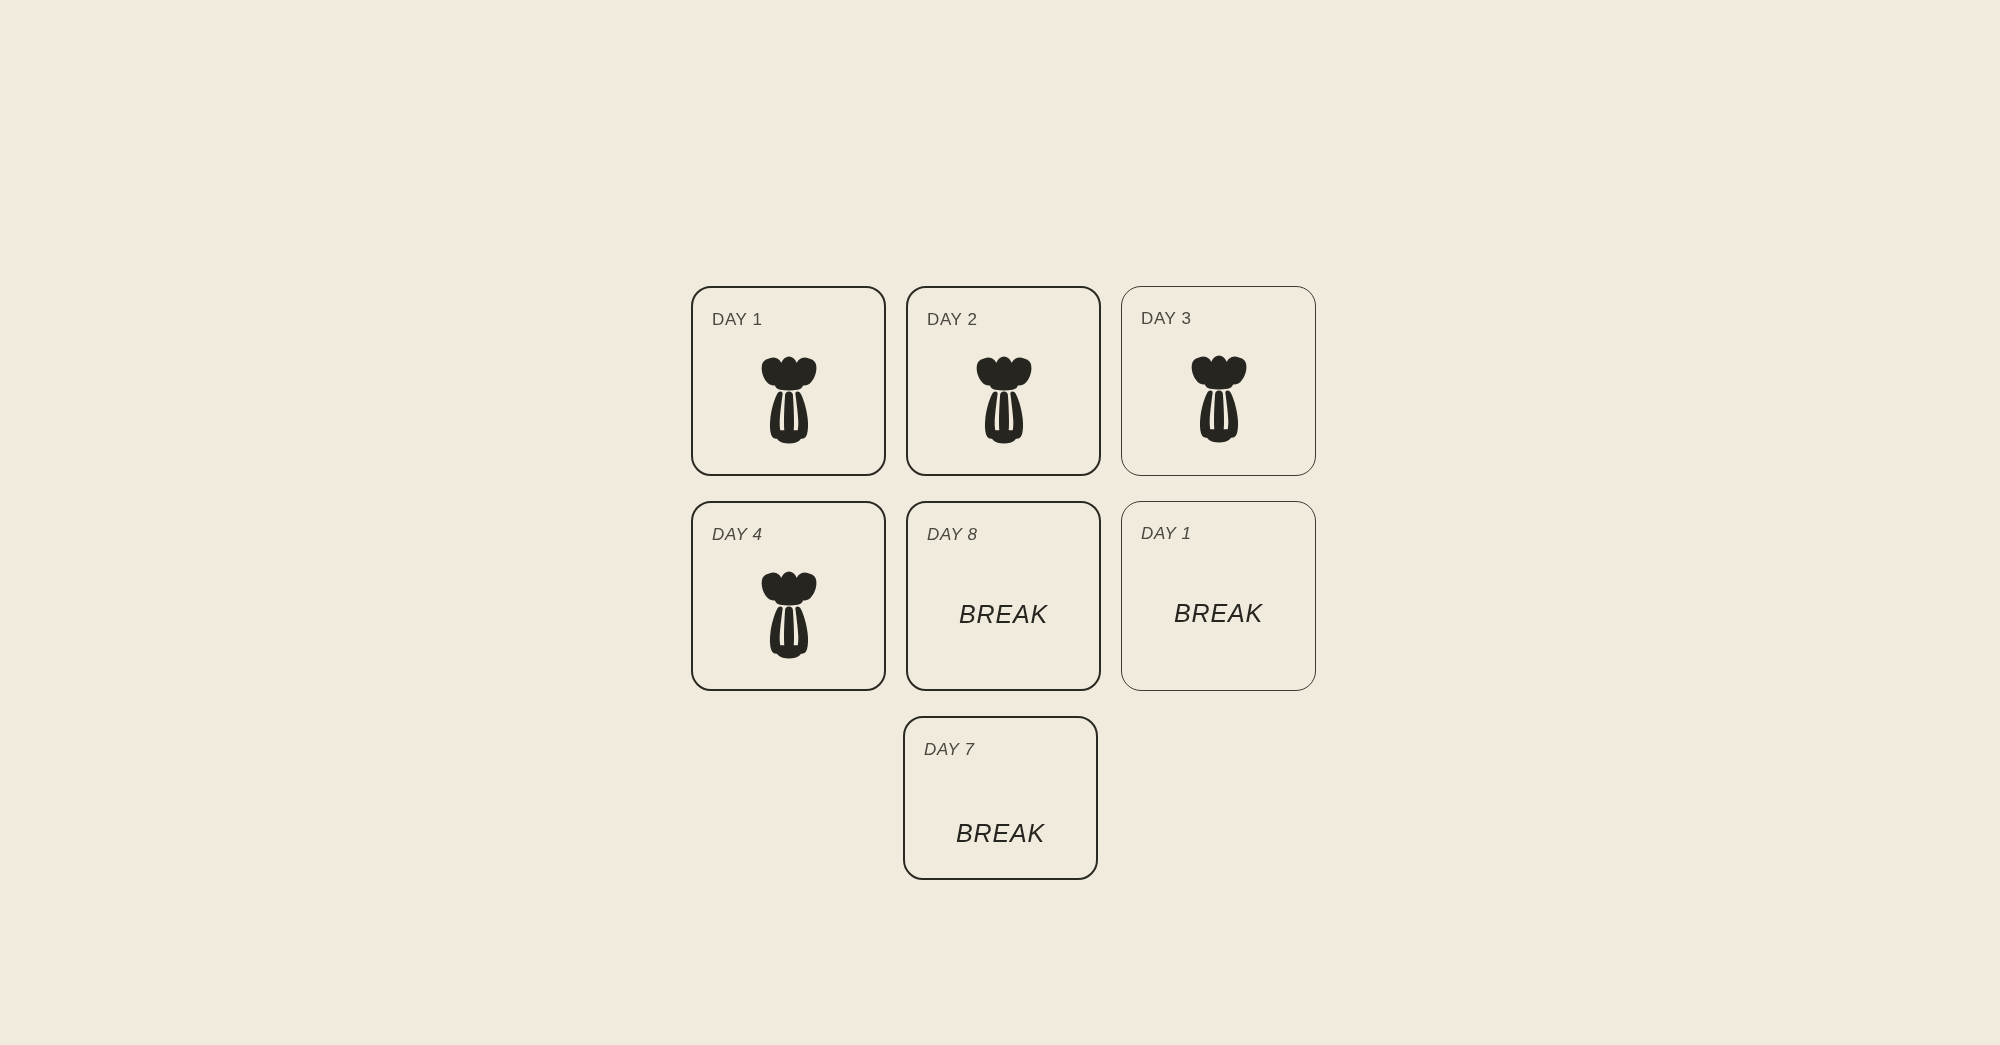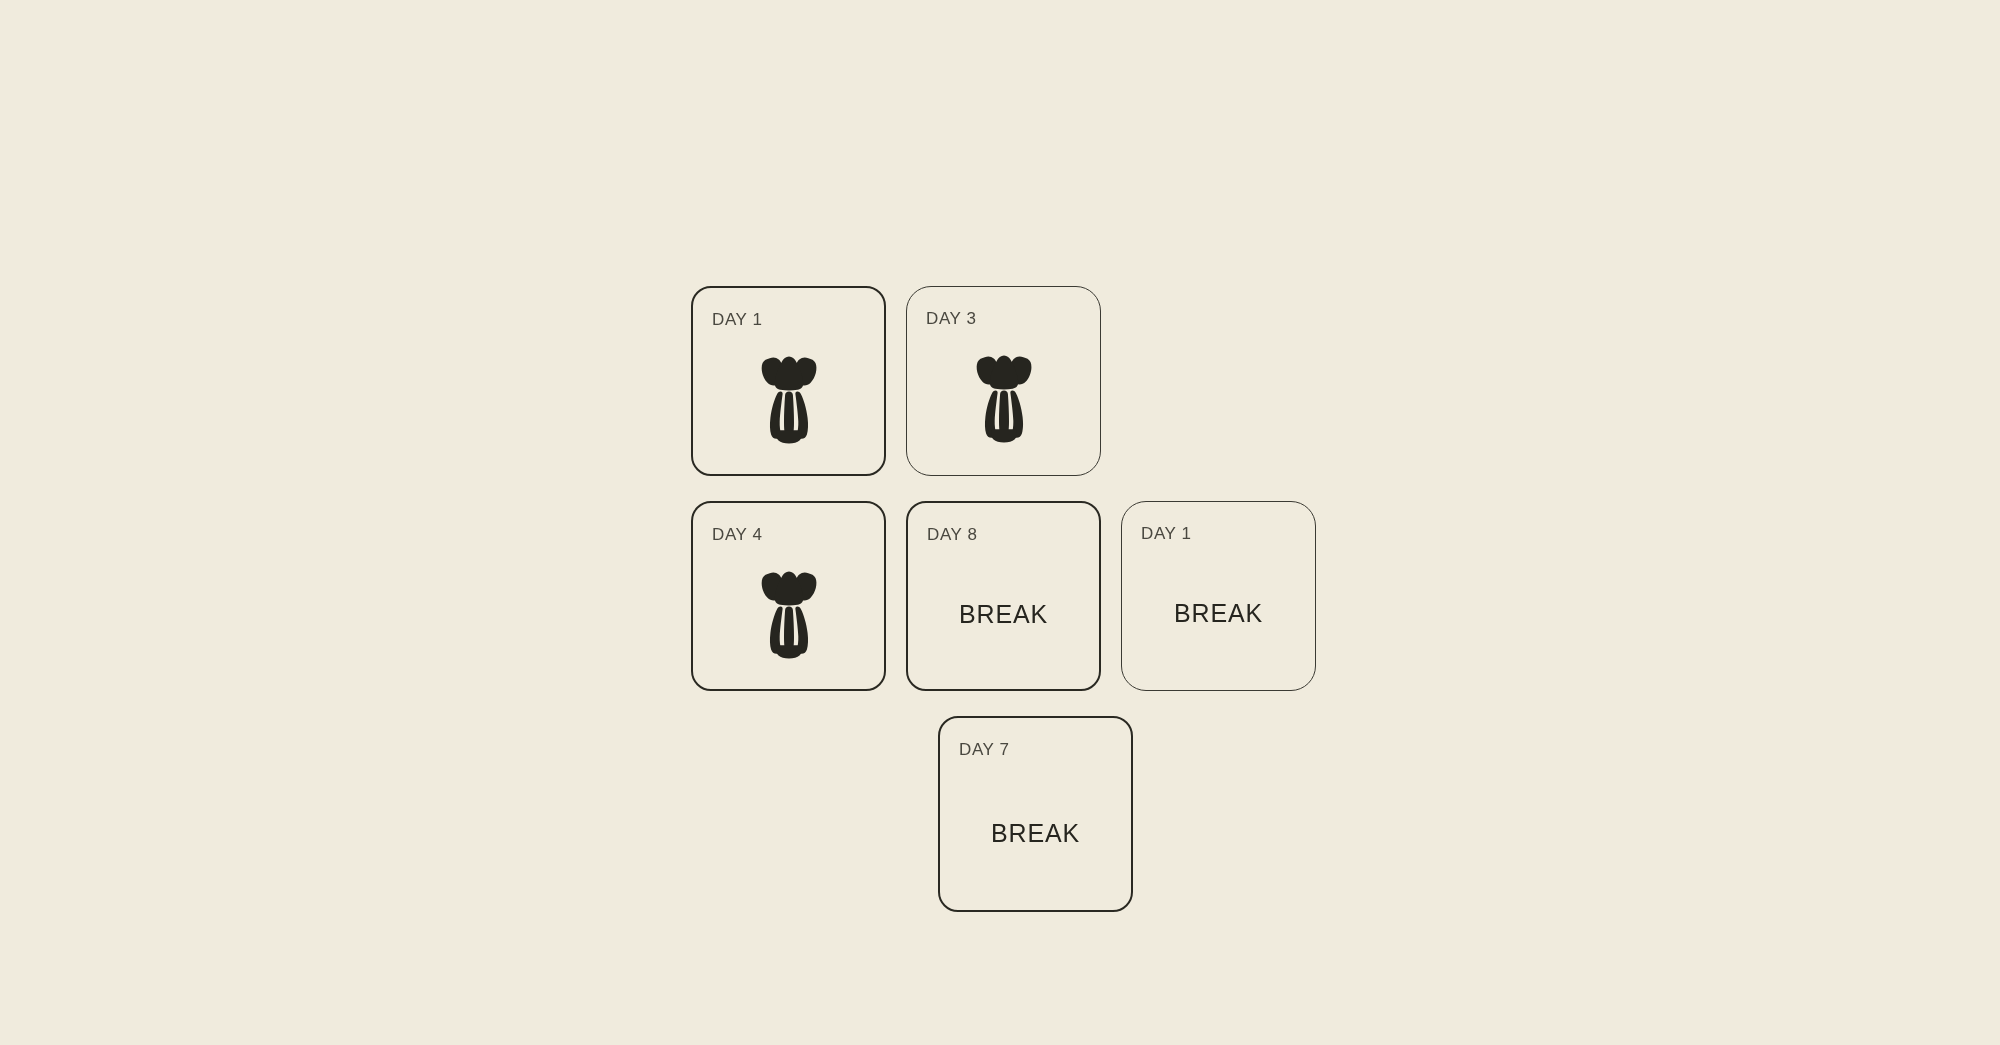--- a/index.html
+++ b/index.html
@@ -47,41 +47,39 @@
     position:absolute;
     left:691px;
     top:286px;
     width:625px;
   }
 
   .row{
     display:flex;
     gap:20px;
   }
-  .row + .row{ margin-top:25px; }
+  .row + .row{ margin-top:25px;font-style:italic; }
   .row-3{ padding-left:212px; }
 
   .card{
     position:relative;
     width:195px;
     height:190px;
     border:2px solid var(--border);
     border-radius:20px;
     background:var(--bg);
     flex:0 0 auto;
     padding-left:30px;
   }
   .card.thin{
     border-width:1.2px;
     border-color:#3B3A33;
-    border-radius:25px;
   }
   .card.tall{
-    height:196px;
-    margin-left:35px;
+    height:164px;
   }
 
   .day-label{
     position:absolute;
     top:22px;
     left:19px;
     font-size:17px;
     letter-spacing:0.6px;
     color:var(--label);
     font-weight:400;
@@ -135,20 +133,36 @@
               <path d="M33 6.5c3.1 0 5.5 2.1 7.6 5.9 3.9 7 6.6 16 6.6 21.1 0 3.6-2.1 5.6-5.6 6.2-3 .5-6 .7-8.6.7s-5.6-.2-8.6-.7c-3.5-.6-5.6-2.6-5.6-6.2 0-5.1 2.7-14.1 6.6-21.1C27.5 8.6 29.9 6.5 33 6.5z"></path>
               <path d="M24.7 41.6c1.3 0 2.1 1 1.9 2.4-1.1 8.6-2.6 19.6-2.9 27.2-.2 5.2.5 9.4 1.2 12.9.5 2.6-.9 4.4-3.5 4.7-3.1.4-5.4-1.2-6.3-4.3-1.2-4.3-1.5-9.9-.7-16.6 1.1-9.2 3.9-18.4 6.5-23.4.8-1.9 2-2.9 3.8-2.9z"></path>
               <path d="M41.3 41.6c-1.3 0-2.1 1-1.9 2.4 1.1 8.6 2.6 19.6 2.9 27.2.2 5.2-.5 9.4-1.2 12.9-.5 2.6.9 4.4 3.5 4.7 3.1.4 5.4-1.2 6.3-4.3 1.2-4.3 1.5-9.9.7-16.6-1.1-9.2-3.9-18.4-6.5-23.4-.8-1.9-2-2.9-3.8-2.9z"></path>
               <path d="M33 41.4c2.3 0 3.7 1.3 3.9 3.7.6 8.1 1.1 19 1.1 27.1 0 5.2-.3 9.4-.8 12.8-.4 2.8-1.9 4.4-4.2 4.4s-3.8-1.6-4.2-4.4c-.5-3.4-.8-7.6-.8-12.8 0-8.1.5-19 1.1-27.1.2-2.4 1.6-3.7 3.9-3.7z"></path>
               <path d="M22.5 80.2h21c1.3 0 2.2.9 2.4 2.3.4 3.2-.4 6.2-2.4 8.1-2.1 2-5.9 3-10.5 3s-8.4-1-10.5-3c-2-1.9-2.8-4.9-2.4-8.1.2-1.4 1.1-2.3 2.4-2.3z"></path>
             </g>
           </svg>
         </span>
       </div>
 
+      <div class="card">
+        <span class="day-label">DAY 2</span>
+        <span class="icon-wrap">
+          <svg class="mushroom-icon" viewBox="0 0 66 94" xmlns="http://www.w3.org/2000/svg" aria-hidden="true">
+            <g fill="#26251F">
+              <path d="M13.8 8.2c5.3-2.3 10.6 0.7 12.4 6.8 1.9 6.4 0.6 14.4-3.1 18.2-3.1 3.2-8.3 3-11.6-0.4C6.4 27.6 4.3 18.4 6.6 13.1c1.3-3 4.2-4.1 7.2-4.9z"></path>
+              <path d="M52.3 8.2c-5.3-2.3-10.6 0.7-12.4 6.8-1.9 6.4-0.6 14.4 3.1 18.2 3.1 3.2 8.3 3 11.6-0.4 5.1-5.2 7.2-14.4 4.9-19.7-1.3-3-4.2-4.1-7.2-4.9z"></path>
+              <path d="M33 6.5c3.1 0 5.5 2.1 7.6 5.9 3.9 7 6.6 16 6.6 21.1 0 3.6-2.1 5.6-5.6 6.2-3 .5-6 .7-8.6.7s-5.6-.2-8.6-.7c-3.5-.6-5.6-2.6-5.6-6.2 0-5.1 2.7-14.1 6.6-21.1C27.5 8.6 29.9 6.5 33 6.5z"></path>
+              <path d="M24.7 41.6c1.3 0 2.1 1 1.9 2.4-1.1 8.6-2.6 19.6-2.9 27.2-.2 5.2.5 9.4 1.2 12.9.5 2.6-.9 4.4-3.5 4.7-3.1.4-5.4-1.2-6.3-4.3-1.2-4.3-1.5-9.9-.7-16.6 1.1-9.2 3.9-18.4 6.5-23.4.8-1.9 2-2.9 3.8-2.9z"></path>
+              <path d="M41.3 41.6c-1.3 0-2.1 1-1.9 2.4 1.1 8.6 2.6 19.6 2.9 27.2.2 5.2-.5 9.4-1.2 12.9-.5 2.6.9 4.4 3.5 4.7 3.1.4 5.4-1.2 6.3-4.3 1.2-4.3 1.5-9.9.7-16.6-1.1-9.2-3.9-18.4-6.5-23.4-.8-1.9-2-2.9-3.8-2.9z"></path>
+              <path d="M33 41.4c2.3 0 3.7 1.3 3.9 3.7.6 8.1 1.1 19 1.1 27.1 0 5.2-.3 9.4-.8 12.8-.4 2.8-1.9 4.4-4.2 4.4s-3.8-1.6-4.2-4.4c-.5-3.4-.8-7.6-.8-12.8 0-8.1.5-19 1.1-27.1.2-2.4 1.6-3.7 3.9-3.7z"></path>
+              <path d="M22.5 80.2h21c1.3 0 2.2.9 2.4 2.3.4 3.2-.4 6.2-2.4 8.1-2.1 2-5.9 3-10.5 3s-8.4-1-10.5-3c-2-1.9-2.8-4.9-2.4-8.1.2-1.4 1.1-2.3 2.4-2.3z"></path>
+            </g>
+          </svg>
+        </span>
+      </div>
 
       <div class="card thin">
         <span class="day-label">DAY 3</span>
         <span class="icon-wrap">
           <svg class="mushroom-icon" viewBox="0 0 66 94" xmlns="http://www.w3.org/2000/svg" aria-hidden="true">
             <g fill="#26251F">
               <path d="M13.8 8.2c5.3-2.3 10.6 0.7 12.4 6.8 1.9 6.4 0.6 14.4-3.1 18.2-3.1 3.2-8.3 3-11.6-0.4C6.4 27.6 4.3 18.4 6.6 13.1c1.3-3 4.2-4.1 7.2-4.9z"></path>
               <path d="M52.3 8.2c-5.3-2.3-10.6 0.7-12.4 6.8-1.9 6.4-0.6 14.4 3.1 18.2 3.1 3.2 8.3 3 11.6-0.4 5.1-5.2 7.2-14.4 4.9-19.7-1.3-3-4.2-4.1-7.2-4.9z"></path>
               <path d="M33 6.5c3.1 0 5.5 2.1 7.6 5.9 3.9 7 6.6 16 6.6 21.1 0 3.6-2.1 5.6-5.6 6.2-3 .5-6 .7-8.6.7s-5.6-.2-8.6-.7c-3.5-.6-5.6-2.6-5.6-6.2 0-5.1 2.7-14.1 6.6-21.1C27.5 8.6 29.9 6.5 33 6.5z"></path>
               <path d="M24.7 41.6c1.3 0 2.1 1 1.9 2.4-1.1 8.6-2.6 19.6-2.9 27.2-.2 5.2.5 9.4 1.2 12.9.5 2.6-.9 4.4-3.5 4.7-3.1.4-5.4-1.2-6.3-4.3-1.2-4.3-1.5-9.9-.7-16.6 1.1-9.2 3.9-18.4 6.5-23.4.8-1.9 2-2.9 3.8-2.9z"></path>

